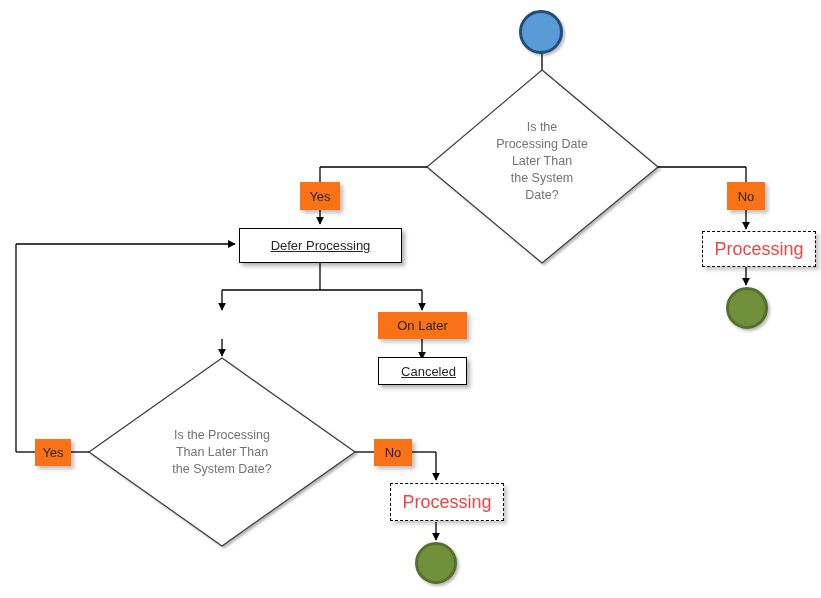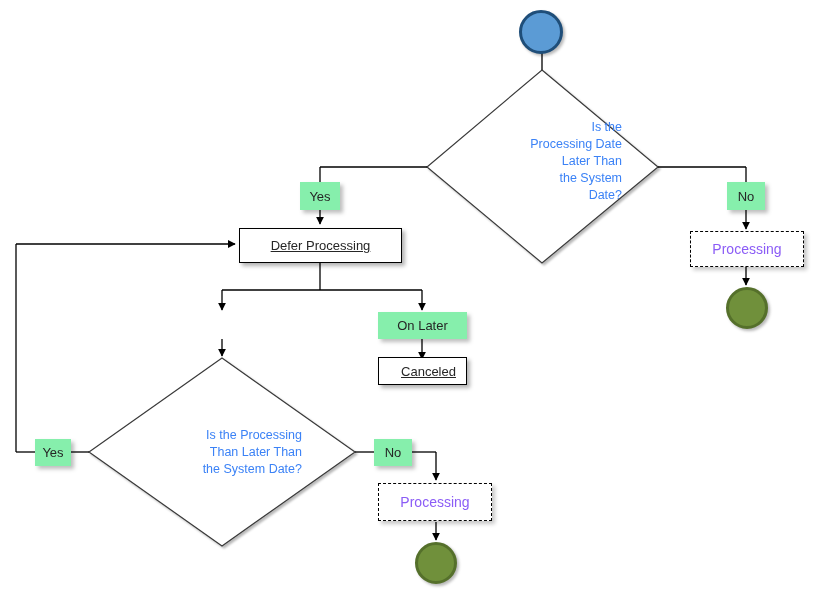--- a/index.html
+++ b/index.html
@@ -50,40 +50,41 @@
     text-decoration: underline;
   }
 
   .dashed-box {
     background: #ffffff;
     border: 1px dashed #000000;
     box-shadow: 3px 3px 4px rgba(0,0,0,0.22);
     display: flex;
     align-items: center;
     justify-content: center;
-    color: #8b5cf6;
-    font-size: 14px;
+    color: #ef4444;
+    font-size: 18px;
     white-space: nowrap;
+    margin-left: 12px;
   }
 
   .edge-label {
-    background: #86efac;
+    background: #f97316;
     display: flex;
     align-items: center;
     justify-content: center;
     color: #262626;
     font-size: 13px;
     white-space: nowrap;
     box-shadow: 3px 3px 4px rgba(0,0,0,0.26);
   }
 
   .diamond-text {
     position: absolute;
-    text-align: right;
-    color: #3b82f6;
+    text-align: center;
+    color: #737373;
     font-size: 12.5px;
     line-height: 17px;
     white-space: pre-line;
     pointer-events: none;
   }
 </style>
 </head>
 <body>
 
 <div id="canvas">

